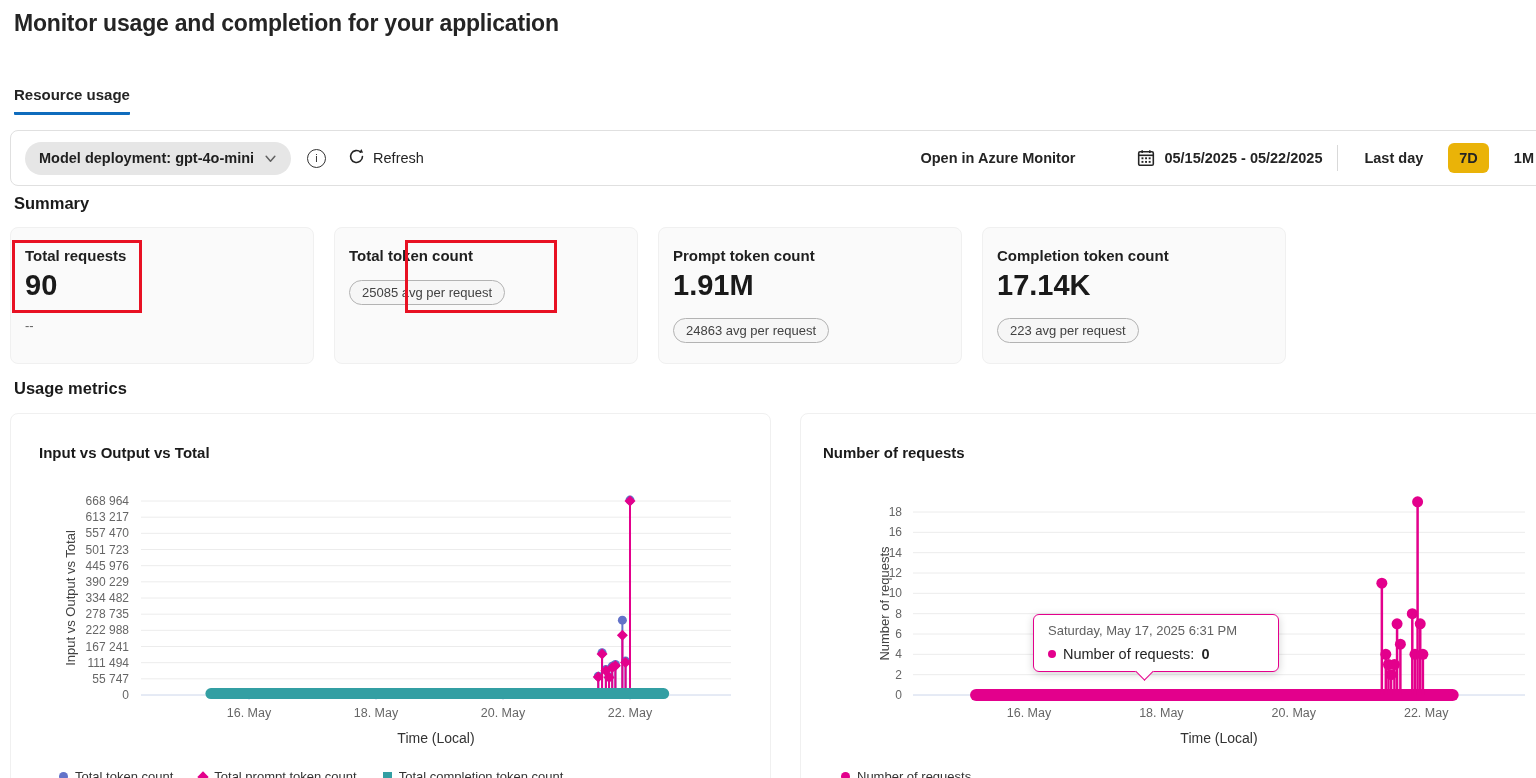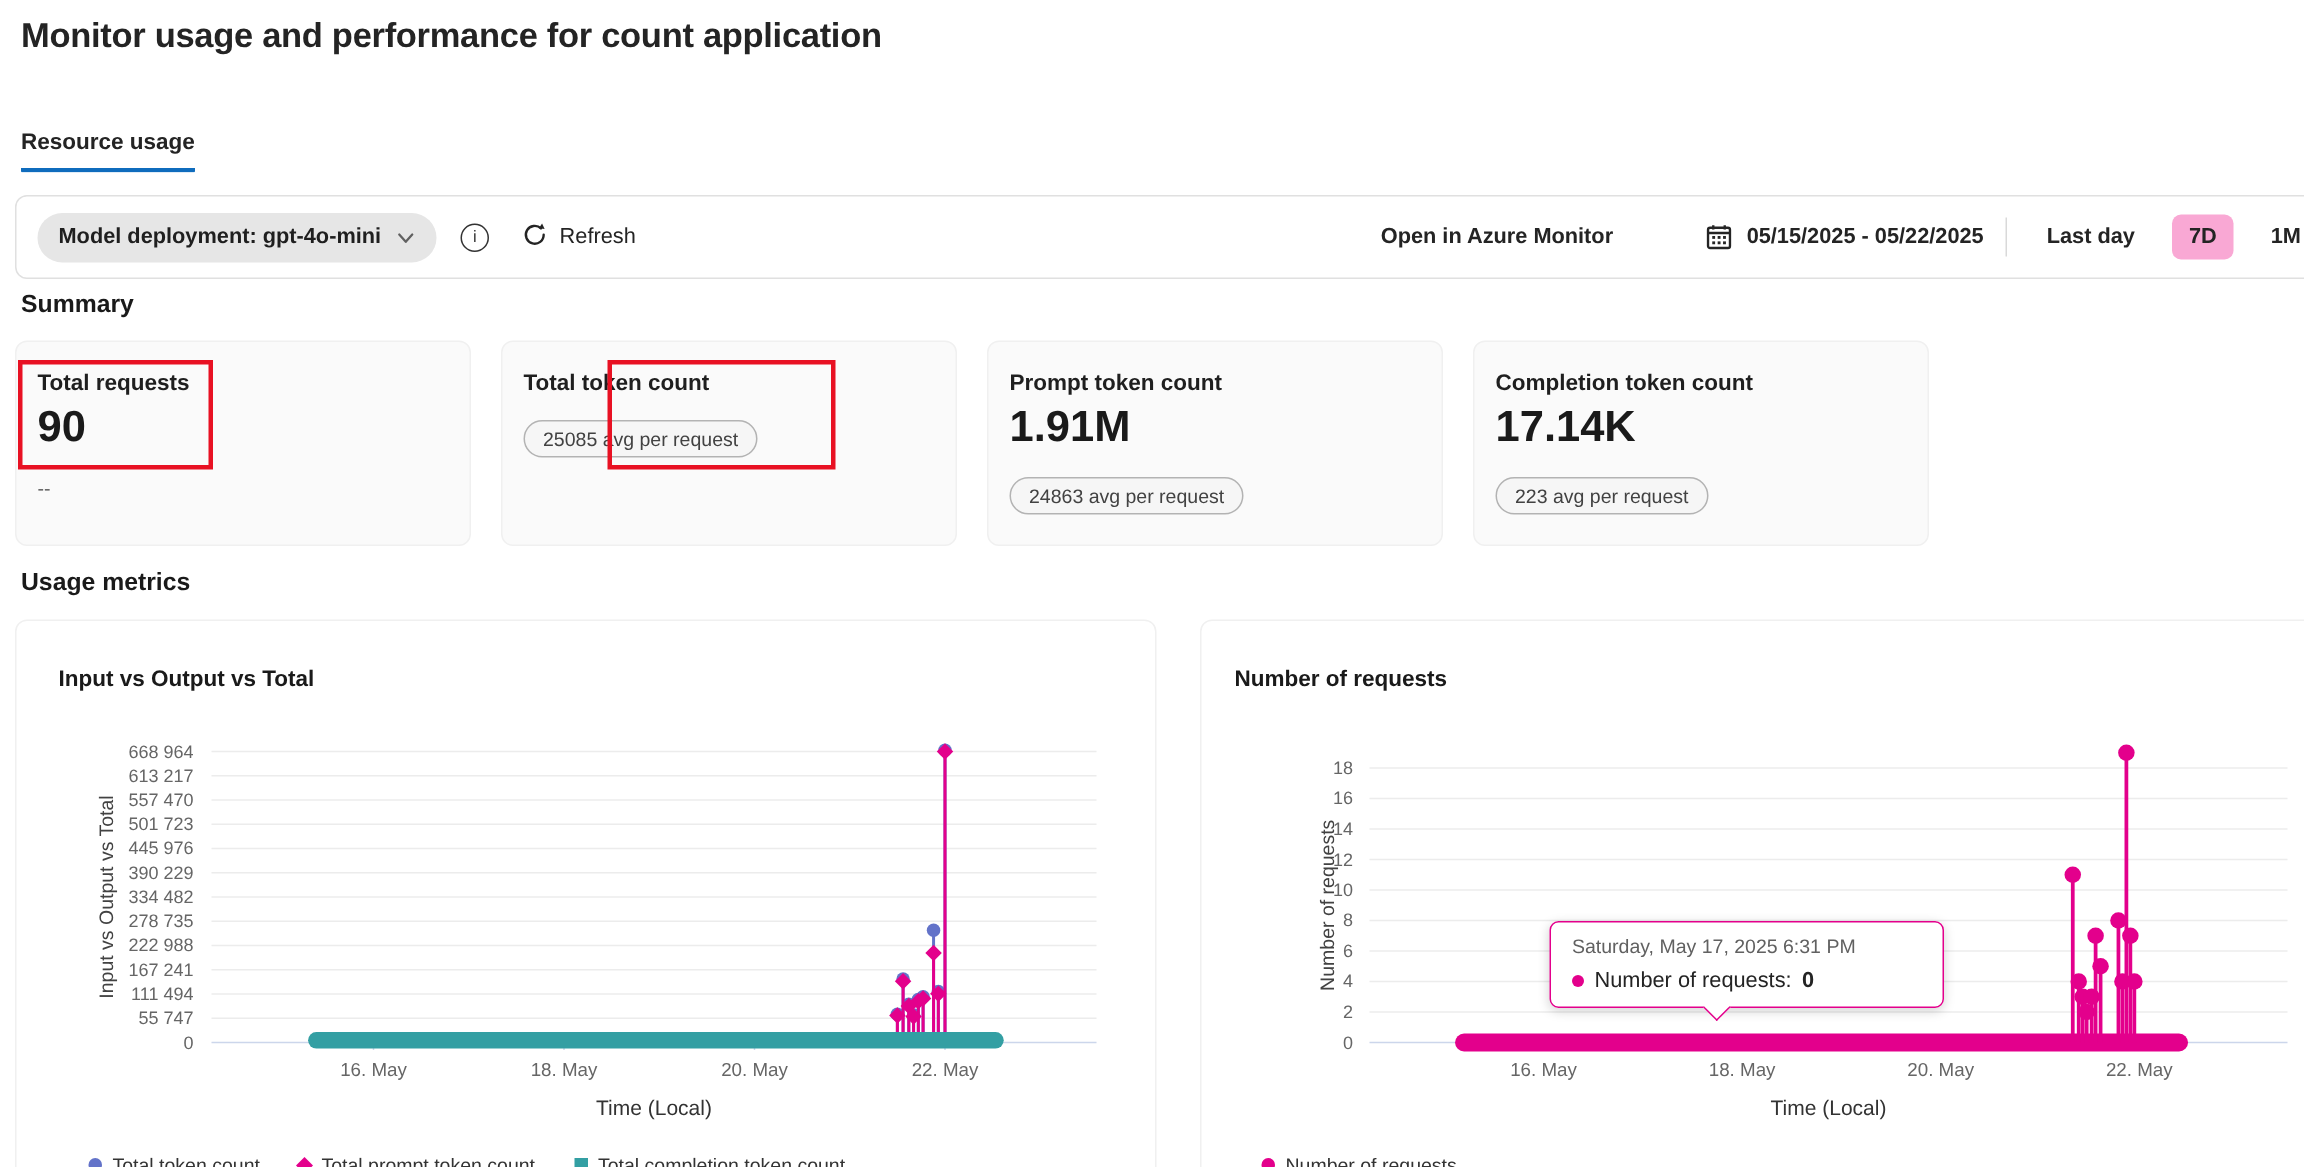--- a/index.html
+++ b/index.html
@@ -23,21 +23,21 @@
   .info-icon{width:17px;height:17px;border:1.4px solid #333;border-radius:50%;display:flex;align-items:center;
            justify-content:center;font-size:11px;color:#333;margin-left:16px;cursor:pointer;flex:none;}
   .refresh-btn{display:flex;align-items:center;gap:8px;background:none;border:none;font-family:inherit;
            font-size:14.5px;color:#242424;margin-left:16px;cursor:pointer;}
   .tb-spacer{flex:1;}
   .azure-link{font-size:14.5px;font-weight:700;color:#242424;cursor:pointer;text-decoration:none;text-align:right;}
   .daterange{display:flex;align-items:center;gap:9px;margin-left:32px;font-size:14.5px;font-weight:700;cursor:pointer;}
   .vdiv{width:1px;height:26px;background:#d9d9d9;margin:0 15px;}
   .range-btn{background:none;border:none;font-family:inherit;font-size:14.5px;font-weight:700;color:#242424;
            padding:7px 11px;border-radius:6px;cursor:pointer;white-space:nowrap;}
-  .range-btn.selected{background:#f9a8d4;}
+  .range-btn.selected{background:#eab308;}
 
   
   .section-h{position:absolute;left:14px;font-size:16.5px;font-weight:700;color:#1a1a1a;}
   .cards{position:absolute;left:10px;top:227px;display:flex;gap:20px;}
   .card{width:304px;height:137px;background:#fafafa;border:1px solid #f0f0f0;border-radius:8px;
         box-sizing:border-box;padding:19px 14px;}
   .card-label{font-size:15px;font-weight:700;color:#1f1f1f;}
   .card-value{font-size:29px;font-weight:700;color:#1a1a1a;margin-top:5px;line-height:33px;}
   .card-sub{margin-top:16px;font-size:13px;color:#616161;}
   .card-badge{display:inline-block;margin-top:16px;border:1px solid #b3b3b3;border-radius:14px;background:#f6f6f6;
@@ -50,33 +50,33 @@
   .chart-title{position:absolute;font-size:15px;font-weight:700;color:#1a1a1a;top:30px;}
   .chart-svg{position:absolute;left:0;top:0;}
   .legend{position:absolute;display:flex;gap:26px;font-size:13px;color:#333;align-items:center;}
   .legend-item{display:flex;align-items:center;gap:7px;cursor:pointer;}
   .lg-circle{width:9px;height:9px;border-radius:50%;flex:none;}
   .lg-diamond{width:8px;height:8px;transform:rotate(45deg);flex:none;}
   .lg-square{width:9px;height:9px;flex:none;}
 
   
   .chart-tooltip{position:absolute;left:232px;top:200px;width:218px;background:rgba(255,255,255,.97);
-        border:1.6px solid #e3008c;border-radius:6px;padding:8px 29px 9px 14px;box-shadow:0 2px 8px rgba(0,0,0,.18);z-index:5;}
+        border:1.6px solid #e3008c;border-radius:6px;padding:8px 12px 9px 14px;box-shadow:0 2px 8px rgba(0,0,0,.18);z-index:5;}
   .tt-line1{font-size:13px;color:#616161;white-space:nowrap;}
   .tt-line2{font-size:14.5px;color:#242424;margin-top:8px;display:flex;align-items:center;gap:7px;white-space:nowrap;}
   .tt-dot{width:8px;height:8px;border-radius:50%;background:#e3008c;flex:none;}
   .tt-caret{position:absolute;left:104px;bottom:-7px;width:12px;height:12px;background:#fff;transform:rotate(45deg);
         border-right:1.6px solid #e3008c;border-bottom:1.6px solid #e3008c;}
 </style>
 </head>
 <body>
 
 <div class="page">
 
-  <div class="page-title">Monitor usage and performance for count application</div>
+  <div class="page-title">Monitor usage and completion for your application</div>
 
   <div class="tabbar">
     <div class="tab">Resource usage</div>
   </div>
 
   <div class="toolbar">
     <button class="pill-dropdown">
       <span>Model deployment: gpt-4o-mini</span>
       <span class="chev">
         <svg width="13" height="13" viewBox="0 0 12 12">

